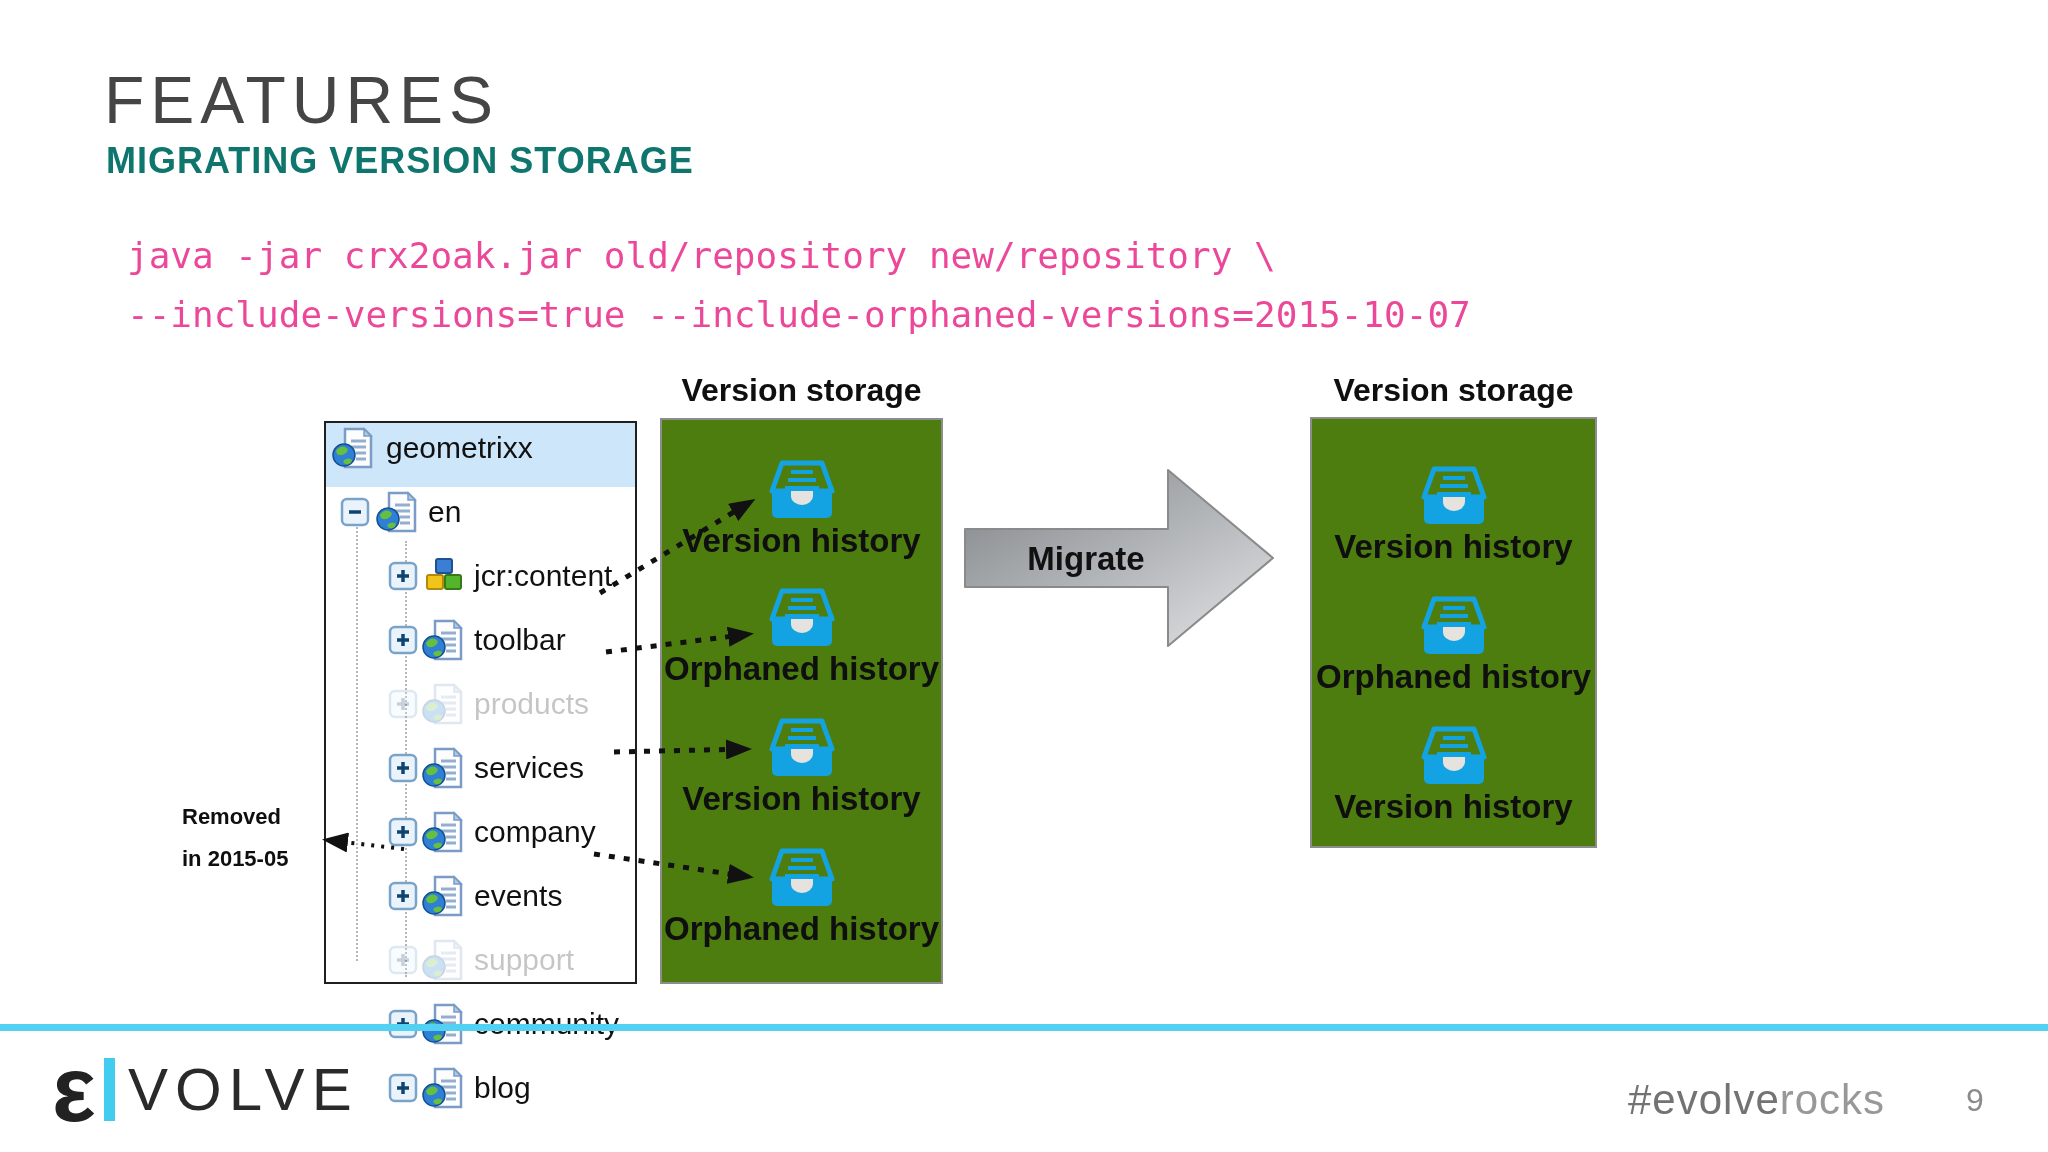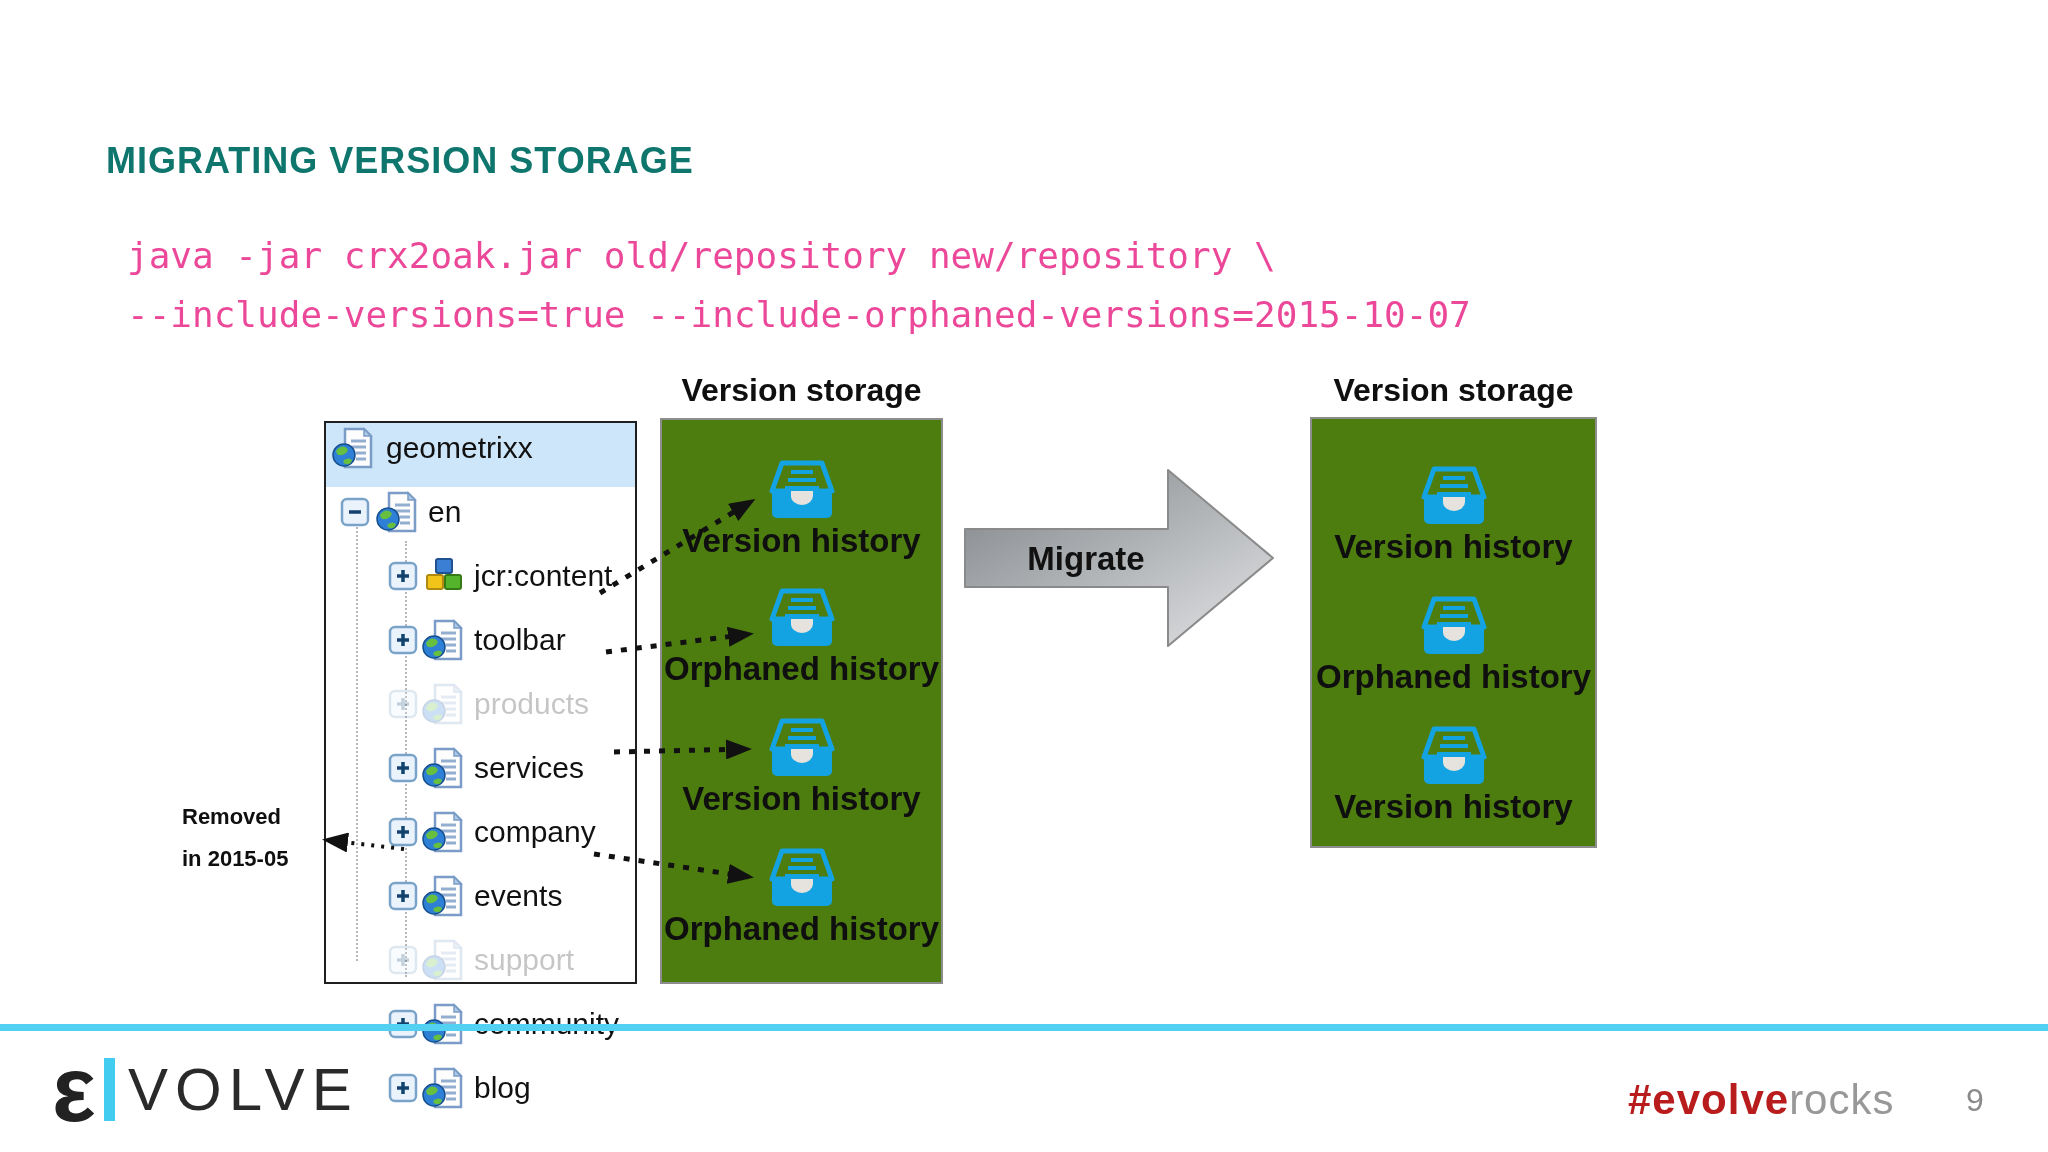--- a/index.html
+++ b/index.html
@@ -44,29 +44,30 @@
   .migrate-label{font-family:"Liberation Sans",sans-serif;}
 
   
   .footer-line{position:absolute;left:0;top:1024px;width:2048px;height:7px;background:#53d1f2;}
   .logo-eps{position:absolute;left:52px;top:1043px;font-size:92px;line-height:1;
             font-weight:700;color:#222;}
   .logo-bar{position:absolute;left:104px;top:1058px;width:11px;height:63px;background:#41ccf0;}
   .logo-text{position:absolute;left:128px;top:1062px;font-size:60px;line-height:56px;
              letter-spacing:7px;color:#2a2a2a;}
   .hashtag{position:absolute;left:1628px;top:1076px;font-size:42px;letter-spacing:1px;}
-  .hash-dark{color:#b91c1c;font-weight:bold;}
+  .hash-dark{color:#737373;}
   .hash-light{color:#989898;}
   .pagenum{position:absolute;left:1966px;top:1082px;font-size:32px;color:#8b8b8b;}
 </style>
 </head>
 <body>
 
 <div class="slide">
 
+  <div class="title">FEATURES</div>
   <div class="subtitle">MIGRATING VERSION STORAGE</div>
 
   <div class="command"><div>java -jar crx2oak.jar old/repository new/repository \</div><div>--include-versions=true --include-orphaned-versions=2015-10-07</div></div>
 
   <div class="tree-panel">
     <div class="guide" style="left:30px;top:96px;height:442px;"></div>
     <div class="guide" style="left:79px;top:118px;height:436px;"></div>
     <div>
         <div class="tree-row selected">
           <span class="nicon" style="left: 6px;"><svg width="44" height="44" viewBox="0 0 44 44">

